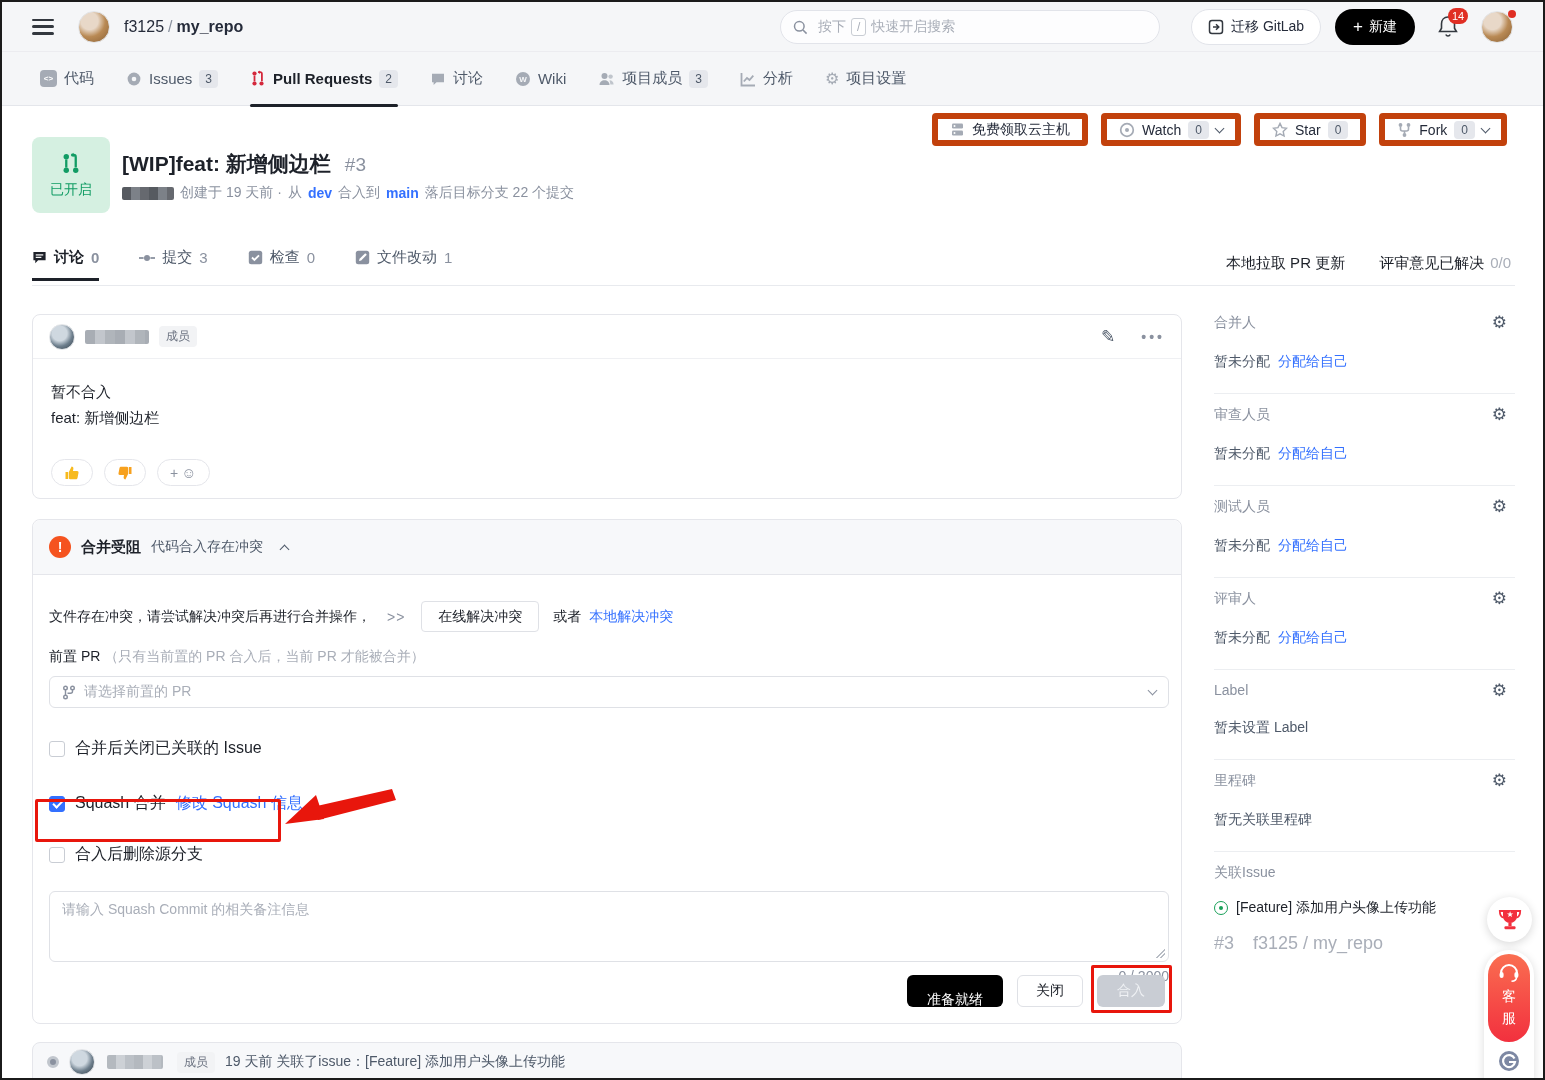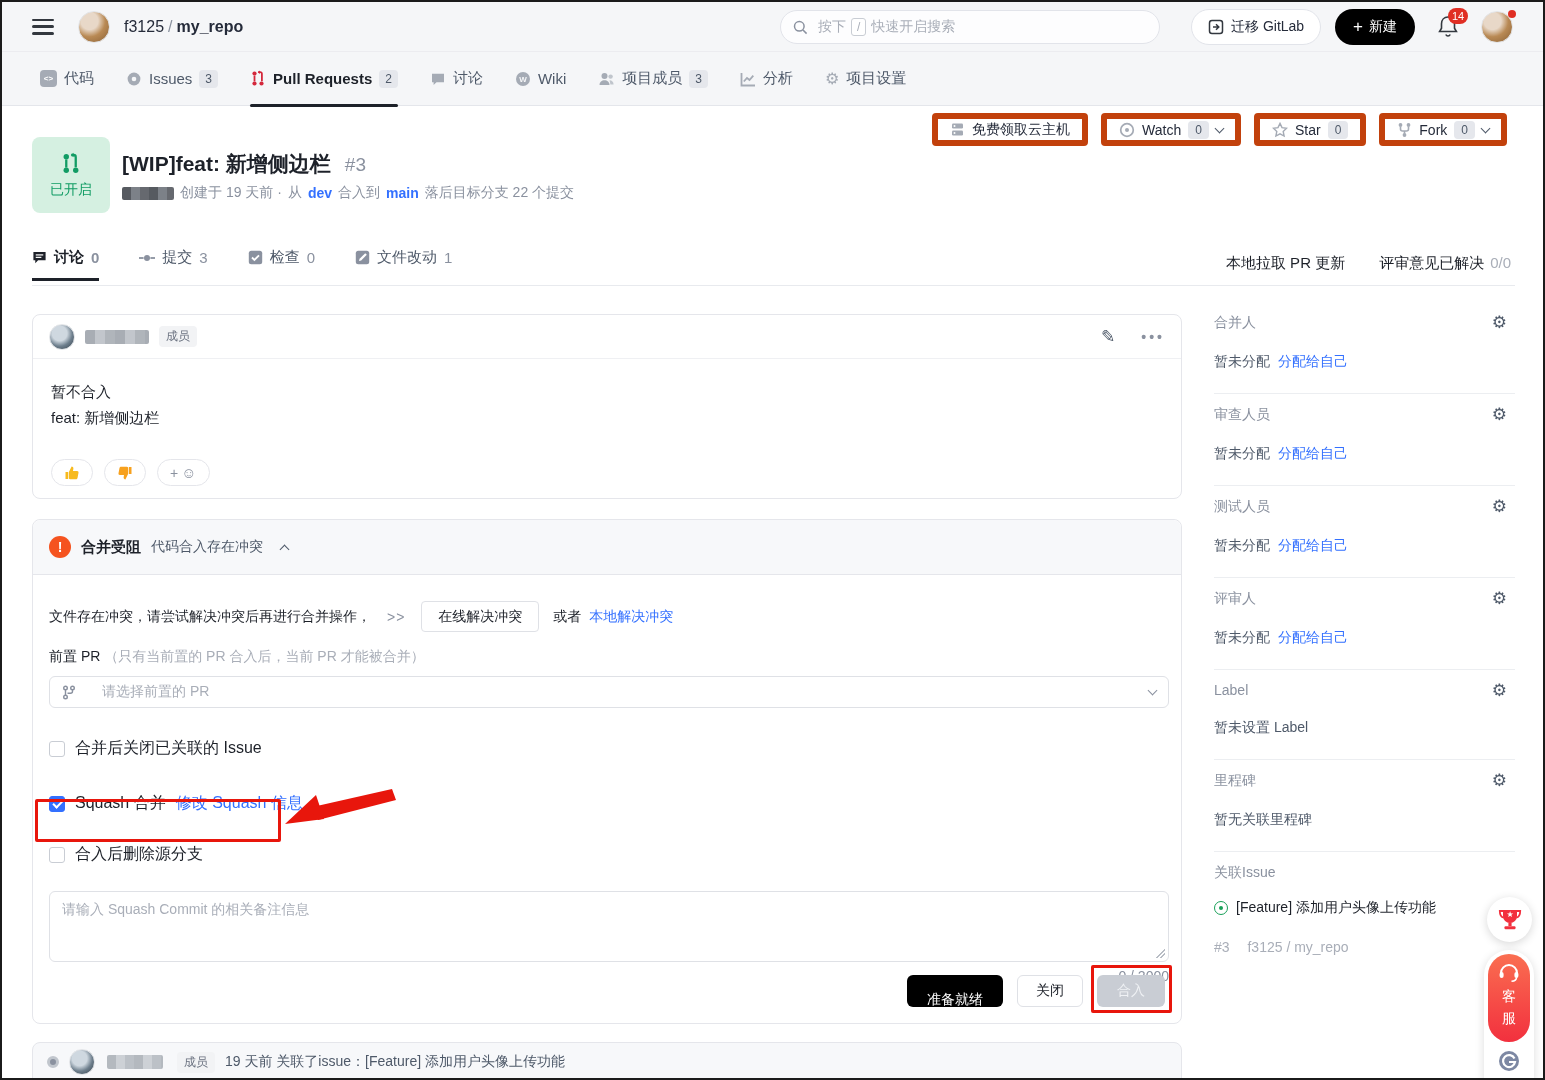--- a/index.html
+++ b/index.html
@@ -84,21 +84,21 @@
   .merge-head .t1 { font-size:15px; font-weight:700; color:#1d2129; }
   .merge-head .t2 { font-size:14px; color:#4e5969; }
   .merge-body { padding:0 16px; position:relative; font-size:14px; color:#1d2129; }
   .conflict-row { display:flex; align-items:center; margin-top:26px; gap:8px; }
   .gg { color:#8a919f; margin:0 8px; letter-spacing:1px; }
   .btn-outline { height:31px; border:1px solid #dfe1e6; background:#fff; border-radius:4px; padding:0 16px; font-size:14px; color:#1d2129; cursor:pointer; }
   .bluelink { color:#3370ff; cursor:pointer; }
   .prereq-row { margin-top:16px; font-size:14px; }
   .prereq-row .lbl { color:#1d2129; font-weight:400; }
   .prereq-row .hint { color:#a9aeb8; }
-  .selectbox { margin-top:10px; width:1120px; height:32px; border:1px solid #dfe1e6; border-radius:6px; display:flex; align-items:center; padding:0 12px; color:#a9aeb8; cursor:pointer; gap:26px; background:#fff; }
+  .selectbox { margin-top:10px; width:1120px; height:32px; border:1px solid #dfe1e6; border-radius:6px; display:flex; align-items:center; padding:0 12px; color:#a9aeb8; cursor:pointer; gap:8px; background:#fff; }
   .selectbox .chev { margin-left:auto; border-color:#8a919f; }
   .chk-row { display:flex; align-items:center; gap:10px; margin-top:30px; font-size:16px; color:#1d2129; }
   .checkbox { width:16px; height:16px; border:1.5px solid #c9cdd4; border-radius:3px; background:#fff; cursor:pointer; flex:none; }
   .checkbox.checked { background:#3370ff; border-color:#3370ff; position:relative; }
   .checkbox.checked::after { content:""; position:absolute; left:4.5px; top:1.5px; width:4px; height:8px; border-right:2px solid #fff; border-bottom:2px solid #fff; transform:rotate(45deg); }
   .squash-row { margin-top:34px; }
   .textarea { margin-top:26px; width:1120px; height:71px; border:1px solid #dfe1e6; border-radius:6px; padding:9px 12px; font-size:14px; color:#a9aeb8; position:relative; background:#fff; }
   .resize-grip { position:absolute; right:3px; bottom:3px; width:9px; height:9px; background:
       linear-gradient(135deg, transparent 0 50%, #b7bcc4 50% 56%, transparent 56% 72%, #b7bcc4 72% 78%, transparent 78%); }
   .counter { width:1120px; text-align:right; color:#8a919f; font-size:14px; margin-top:6px; }
@@ -117,21 +117,21 @@
   .sidebar { position:absolute; left:1212px; top:300px; width:301px; }
   .sb-sec { position:relative; padding:12px 0 22px; border-bottom:1px solid #eceef1; }
   .sb-sec.last { border-bottom:none; }
   .sb-title { font-size:14px; color:#8a919f; }
   .sb-gear { position:absolute; right:8px; top:10px; color:#4e5969; font-size:17px; cursor:pointer; }
   .sb-val { margin-top:21px; font-size:14px; color:#4e5969; }
   .sb-val .bluelink { margin-left:8px; }
   .issue-row { margin-top:17px; display:flex; align-items:center; gap:8px; font-size:14px; color:#1d2129; }
   .issuedot { width:14px; height:14px; border-radius:50%; border:1.5px solid #18a058; position:relative; flex:none; }
   .issuedot::after { content:""; position:absolute; left:3.5px; top:3.5px; width:4px; height:4px; border-radius:50%; background:#18a058; }
-  .issue-sub { margin-top:22px; font-size:14px; color:#a9aeb8; padding-left:0; }
+  .issue-sub { margin-top:16px; font-size:18px; color:#a9aeb8; padding-left:0; }
   .issue-sub .num { margin-right:14px; }
 
   
   .anno-rect { position:absolute; border:3px solid #e8160c; border-radius:2px; background:transparent; pointer-events:none; }
   .anno1 { left:33px; top:797px; width:246px; height:43px; }
   .anno2 { left:1089px; top:963px; width:81px; height:48px; }
   .anno-arrow { position:absolute; left:282px; top:786px; pointer-events:none; }
 
   
   .float-trophy { position:absolute; left:1485px; top:895px; width:45px; height:45px; border-radius:50%; background:#fff; box-shadow:0 2px 10px rgba(0,0,0,.16); display:flex; align-items:center; justify-content:center; cursor:pointer; }

